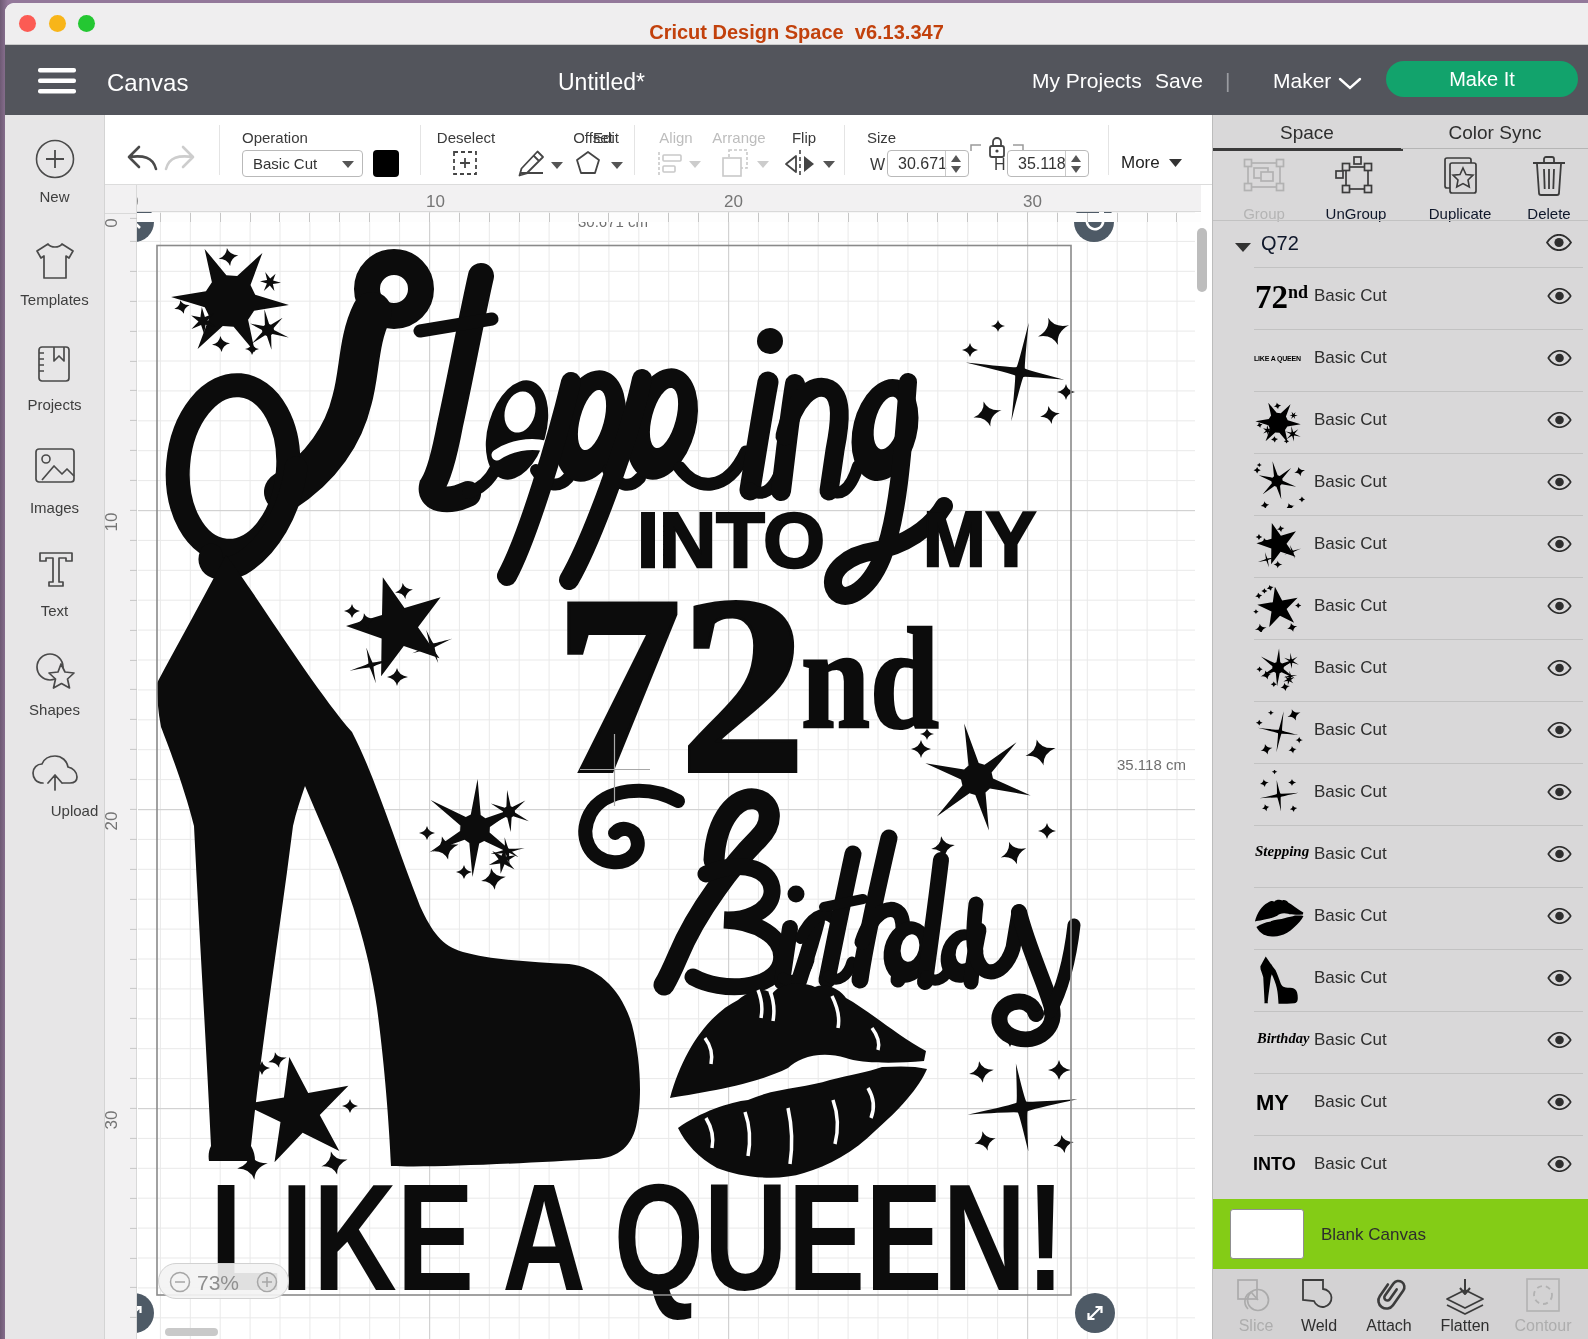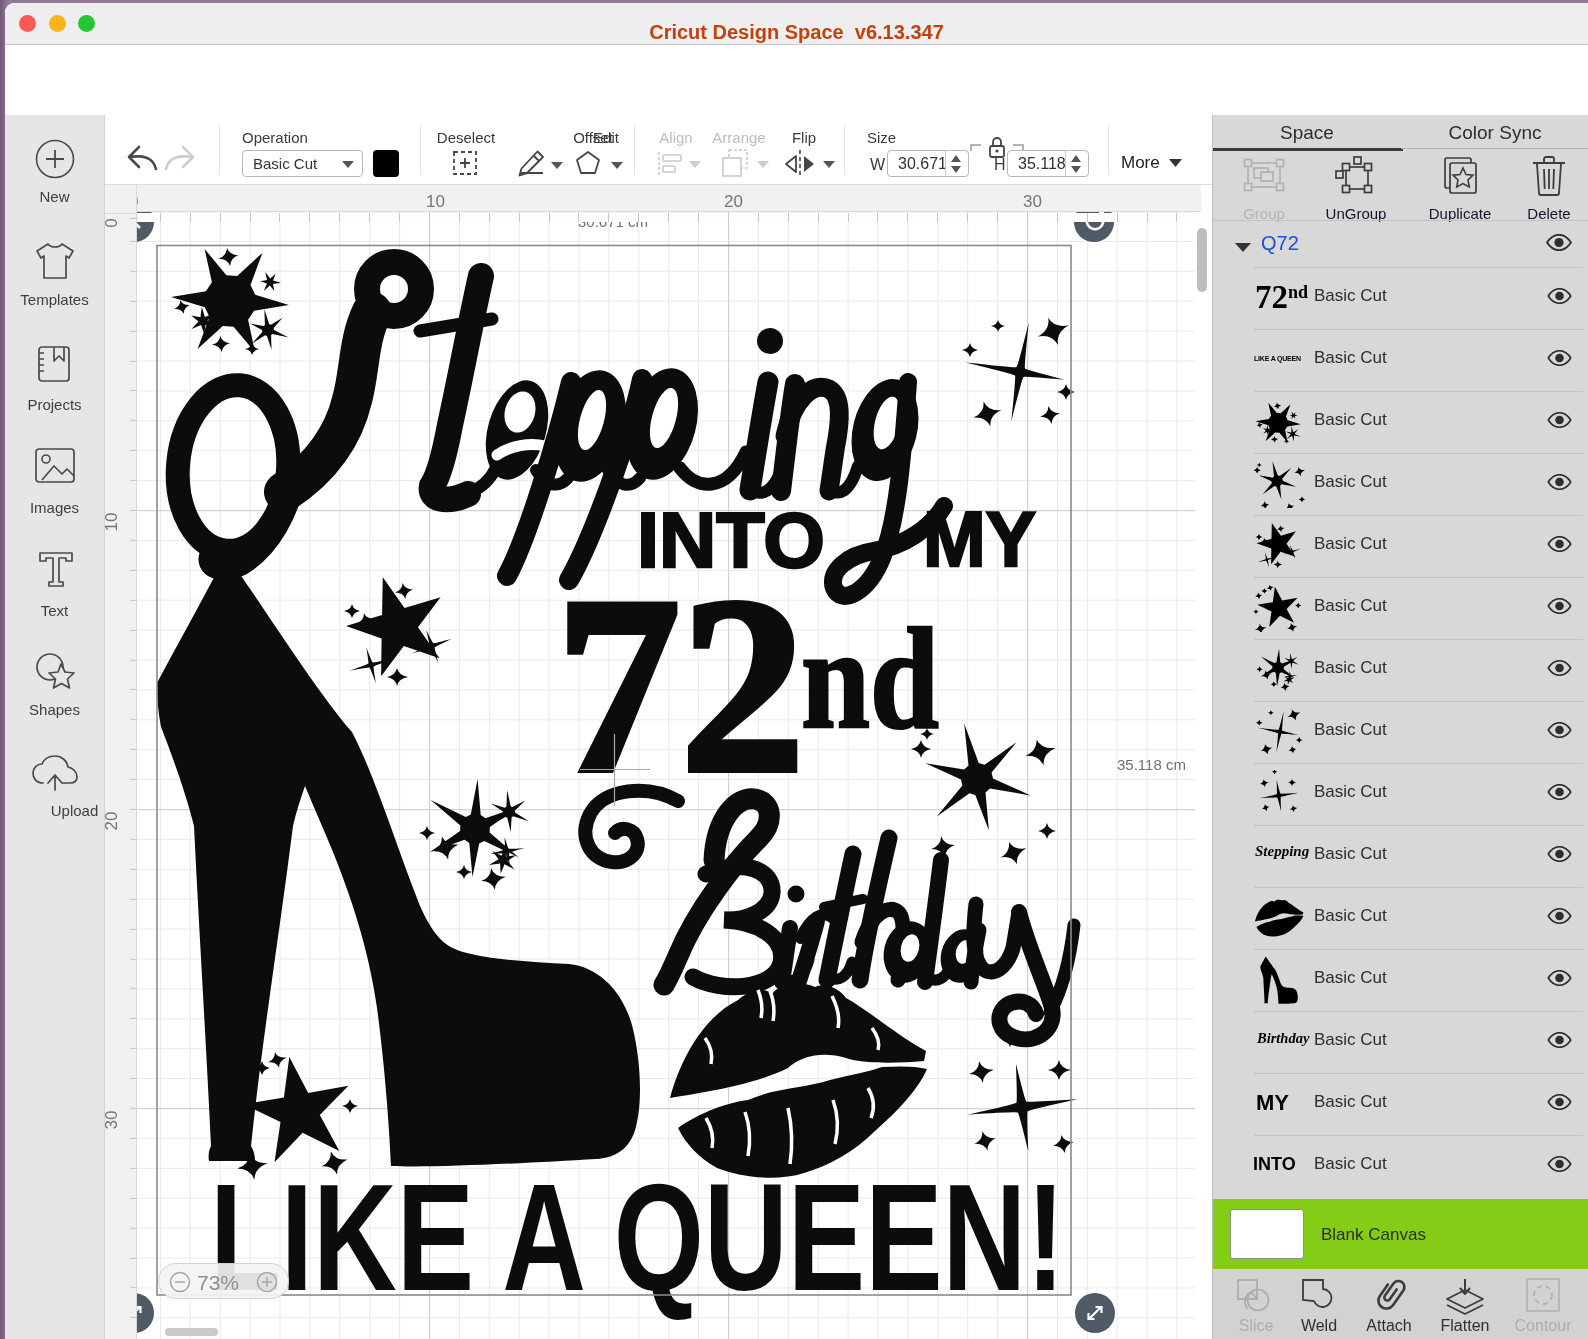--- a/index.html
+++ b/index.html
@@ -237,20 +237,37 @@
     </g>
   </svg>
 
   <div id="titlebar">
     <div class="tl" style="left:14px; background:#fc5b54;"></div>
     <div class="tl" style="left:43.5px; background:#f8b519;"></div>
     <div class="tl" style="left:73px; background:#24c732;"></div>
     <div id="title">Cricut Design Space&nbsp; v6.13.347</div>
   </div>
 
+  <div id="header">
+    <svg width="40" height="26" style="position:absolute;left:33px;top:23px;">
+      <rect x="0" y="0" width="38" height="4.5" rx="2" fill="#fff"></rect>
+      <rect x="0" y="10.5" width="38" height="4.5" rx="2" fill="#fff"></rect>
+      <rect x="0" y="21" width="38" height="4.5" rx="2" fill="#fff"></rect>
+    </svg>
+    <div class="hname" style="left:102px; font-size:24px;">Canvas</div>
+    <div class="hname" style="left:553px;">Untitled*</div>
+    <div class="hname" style="left:1027px; font-size:21px;">My Projects</div>
+    <div class="hname" style="left:1150px; font-size:21px;">Save</div>
+    <div class="hname" style="left:1220px; font-size:21px; color:#9a9ca1;">|</div>
+    <div class="hname" style="left:1268px; font-size:21px;">Maker</div>
+    <svg width="24" height="14" style="position:absolute;left:1333px;top:32px;">
+        <path d="M2,2 L12,11 L22,2" stroke="#fff" stroke-width="2.4" fill="none" stroke-linecap="round"></path>
+      </svg>
+    <div style="position:absolute; left:1381px; top:16px; width:192px; height:36px; background:#12a36c; border-radius:18px; text-align:center; line-height:36px; font-size:20px; color:#fff;">Make It</div>
+  </div>
 
   <div id="toolbar">
 
     <svg width="78" height="30" style="position:absolute;left:18px;top:28px;">
       <path d="M6,14 L16,4 M6,14 L16,24 M6,14 C20,12 30,14 33,26" stroke="#4a4a4a" stroke-width="2.6" fill="none" stroke-linecap="round" stroke-linejoin="round"></path>
       <path d="M70,14 L60,4 M70,14 L60,24 M70,14 C56,12 46,14 43,26" stroke="#cdcdcd" stroke-width="2.6" fill="none" stroke-linecap="round" stroke-linejoin="round"></path>
     </svg>
     <div class="sep" style="left:114px;"></div>
     <div class="tlabel" style="left:137px; width:70px; text-align:left;">Operation</div>
     <div class="numbox" style="left:137px; width:121px;">
@@ -446,21 +463,21 @@
       </svg>
     </div>
     <div class="rlab" style="left:290px;">Delete</div>
     <div class="sepline" style="top:105px; left:0; right:0;"></div>
 
     <div style="position:absolute;left:22px;top:124px;">
       <svg width="16" height="11">
           <path d="M0,1 L16,1 L8,10 Z" fill="#333"></path>
         </svg>
     </div>
-    <div style="position:absolute;left:48px;top:117px;font-size:20px;color:#1d4ed8;">Q72</div>
+    <div style="position:absolute;left:48px;top:117px;font-size:20px;color:#0f172a;">Q72</div>
     <svg class="leye" style="top:119px;" width="26" height="17" viewBox="0 0 26 17">
         <use href="#eyesym"></use>
       </svg>
 
     <div id="rows">
         <div class="lrow" style="top:152px;">
           <div class="sepline" style="top:0;"></div>
           <div style="position:absolute;left:42px;top:12px;font-family:'Liberation Serif',serif;font-weight:bold;"><span style="font-size:33px;">72</span><span style="font-size:18px;vertical-align:10px;">nd</span></div>
           <div class="bc">Basic Cut</div>
           <svg class="leye" width="25" height="16" viewBox="0 0 26 17">

